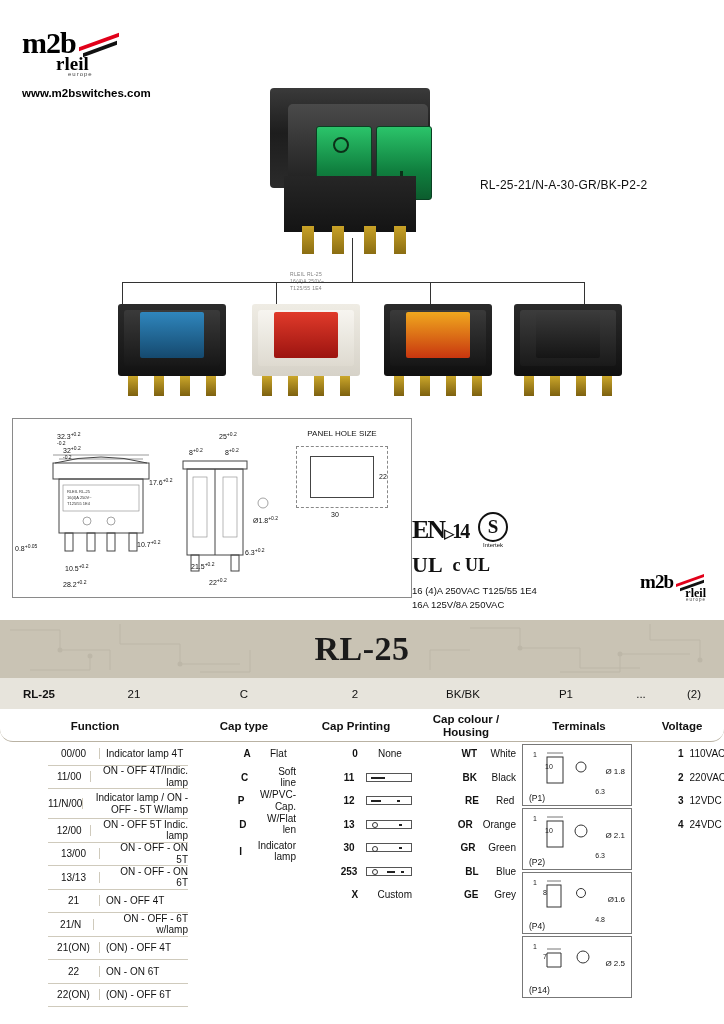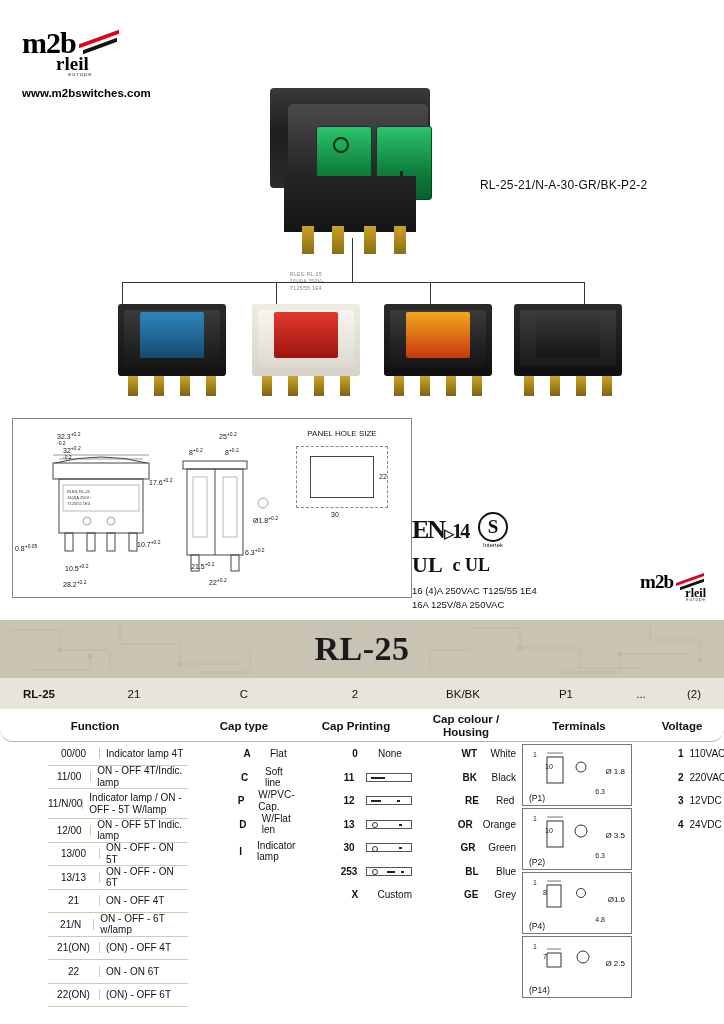--- a/index.html
+++ b/index.html
@@ -10,21 +10,21 @@
     color:#111; position:relative; overflow:hidden;
   }
 
   
   .logo-block { position:absolute; left:22px; top:28px; width:190px; }
   .logo-m2b {
     font-family:"Liberation Serif", serif;
     font-size:30px; font-weight:bold; letter-spacing:-1px; color:#000;
     line-height:1;
   }
-  .logo-row { display:flex; align-items:center; gap:3px; }
+  .logo-row { display:flex; align-items:flex-end; gap:3px; }
   .logo-swoosh { position:relative; width:42px; height:24px; }
   .logo-swoosh:before {
     content:""; position:absolute; left:0; top:6px; width:40px; height:4px;
     background:#e1001a; transform:skewY(-20deg);
   }
   .logo-swoosh:after {
     content:""; position:absolute; left:4px; top:13px; width:34px; height:4px;
     background:#111; transform:skewY(-20deg);
   }
   .logo-rleil {
@@ -176,21 +176,21 @@
   .col { position:absolute; top:0; }
 
   .trow {
     height:23.5px; display:flex; align-items:center;
     border-bottom:1px solid #cfcabc; font-size:10px; color:#111;margin-left:40px;
   }
   .trow .code {
     width:52px; text-align:center; border-right:1px solid #cfcabc;
     font-size:10px;
   }
-  .trow .desc { padding-left:6px; font-size:10px; line-height:1.15; }
+  .trow .desc { padding-left:6px; font-size:10px; line-height:1.15;text-align:right; }
   .trow.tall { height:30px; }
 
   .c-func { left:8px; width:180px; }
   .c-cap  { left:190px; width:106px; }
   .c-print{ left:298px; width:114px; }
   .c-col  { left:414px; width:102px; }
   .c-term { left:518px; width:122px; }
   .c-volt { left:638px; width:80px; }
 
   .c-cap .trow .code, .c-print .trow .code, .c-col .trow .code, .c-volt .trow .code { width:34px; }
@@ -608,21 +608,21 @@
       <div class="termlabel">(P1)</div>
     </div>
     <div class="termcell">
       <svg class="term-svg" width="70" height="44">
         <rect x="6" y="6" width="16" height="26" fill="none" stroke="#333"></rect>
         <circle cx="40" cy="16" r="6" fill="none" stroke="#333"></circle>
         <line x1="6" y1="2" x2="22" y2="2" stroke="#777"></line>
       </svg>
       <div class="termdim" style="left:10px;top:6px;">1</div>
       <div class="termdim" style="left:22px;top:18px;">10</div>
-      <div class="termspec">Ø 3.5</div>
+      <div class="termspec">Ø 2.1</div>
       <div class="termdim" style="right:26px;bottom:10px;">6.3</div>
       <div class="termlabel">(P2)</div>
     </div>
     <div class="termcell">
       <svg class="term-svg" width="70" height="44">
         <rect x="6" y="6" width="14" height="22" fill="none" stroke="#333"></rect>
         <circle cx="40" cy="14" r="4.5" fill="none" stroke="#333"></circle>
         <line x1="6" y1="2" x2="20" y2="2" stroke="#777"></line>
       </svg>
       <div class="termdim" style="left:10px;top:6px;">1</div>

